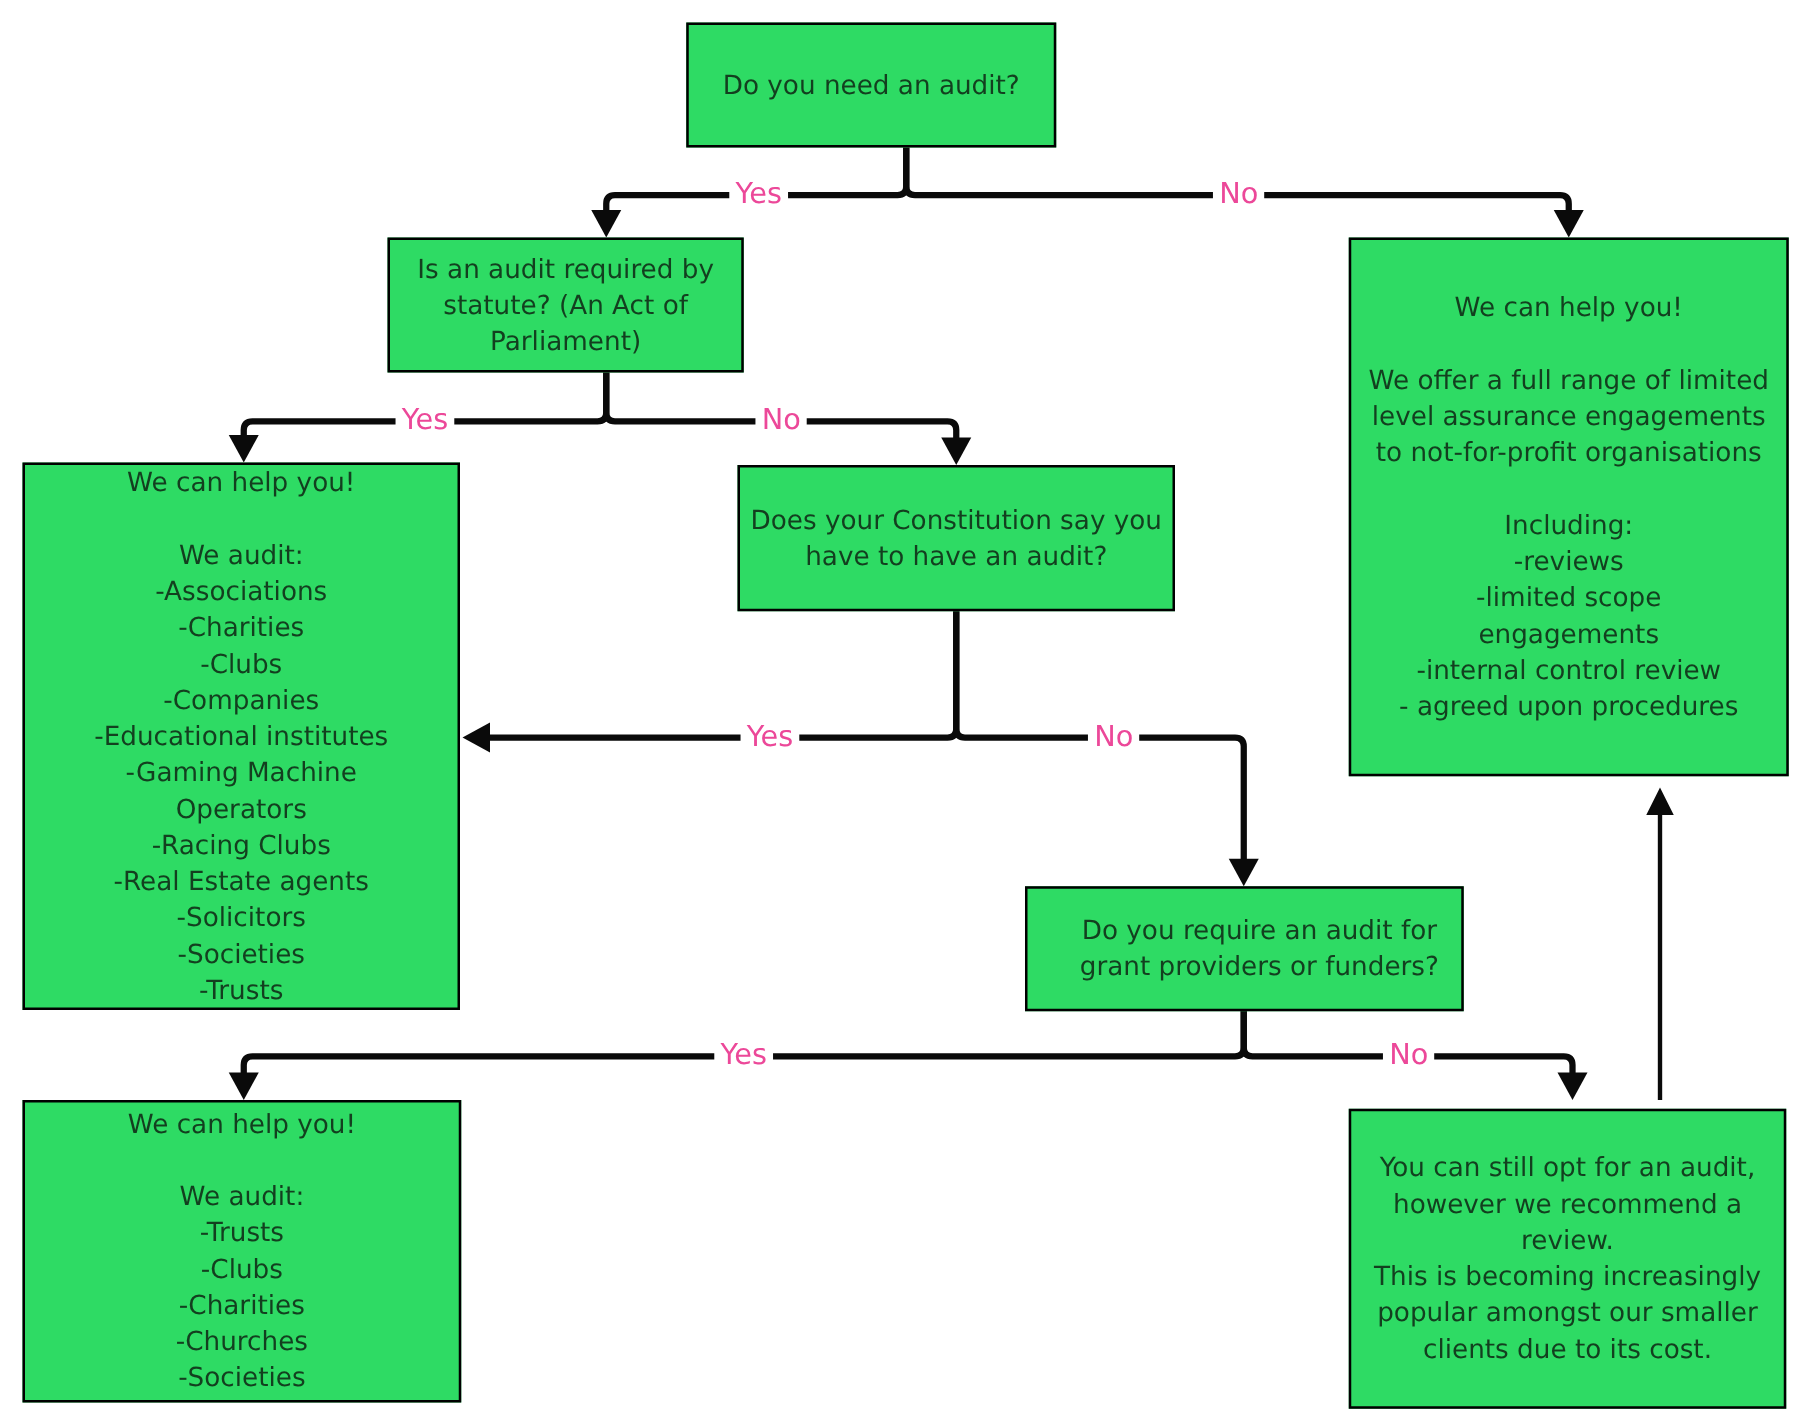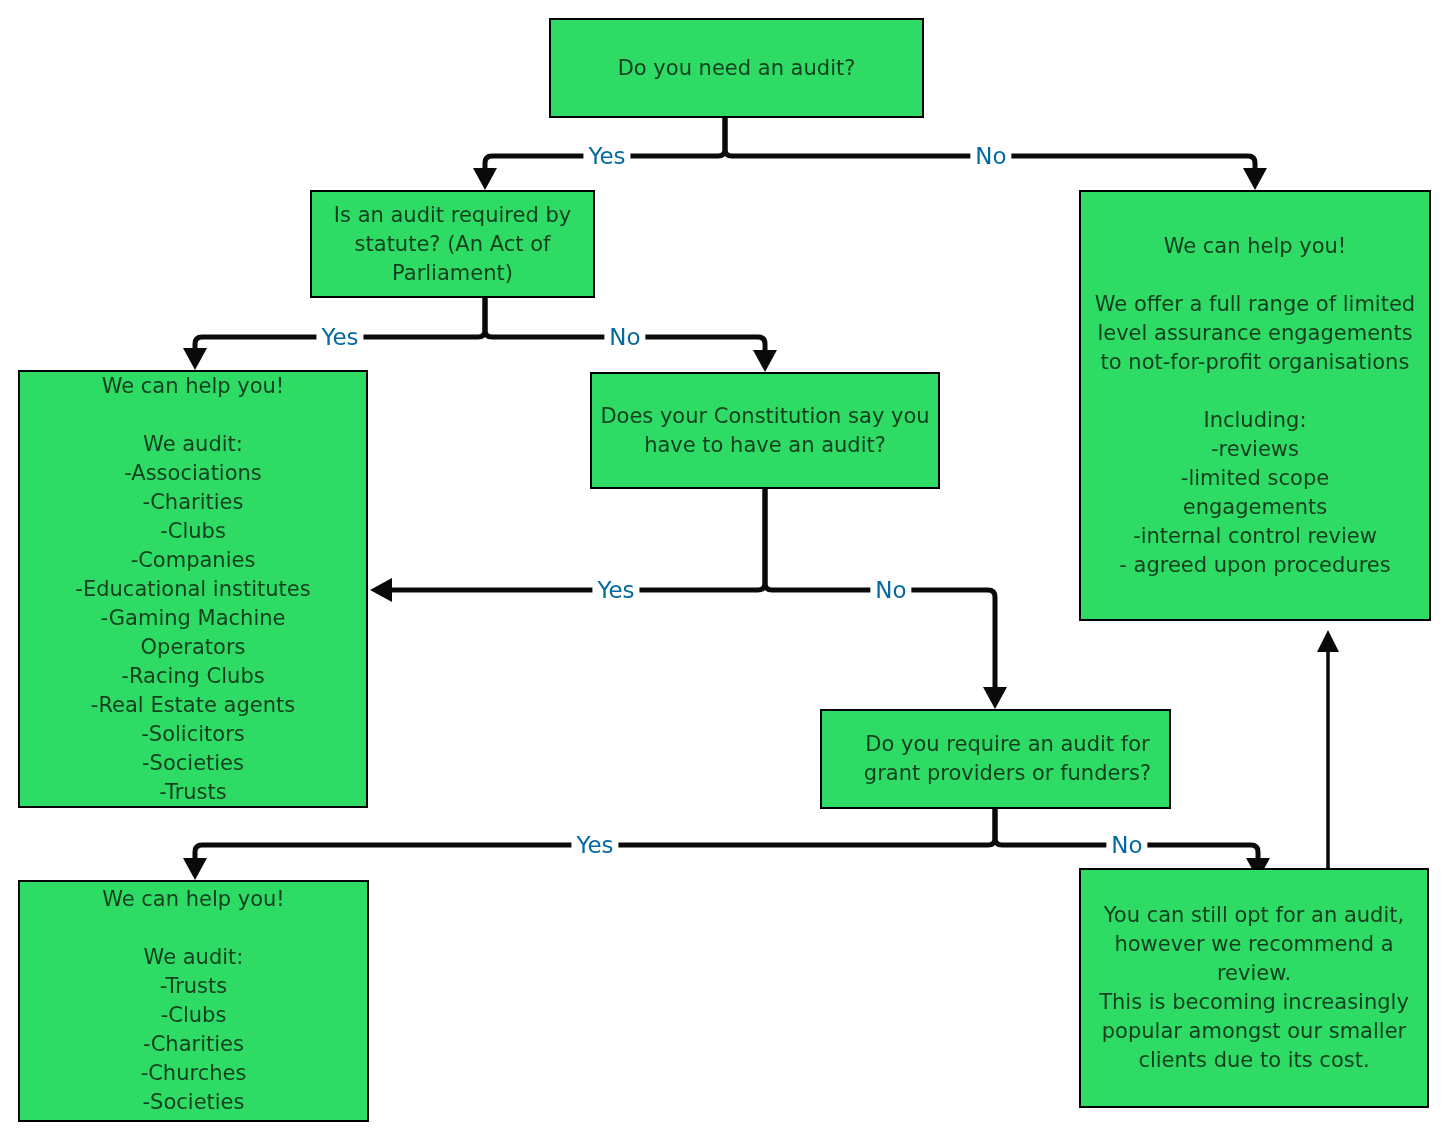--- a/index.html
+++ b/index.html
@@ -38,21 +38,21 @@
     font-size: 21px;
     line-height: 29px;
     color: #133f1f;
     padding: 2px 4px;
     width: 100%;
   }
   .edge-label {
     position: absolute;
     transform: translate(-50%, -50%);
     background: #ffffff;
-    color: #0369a1;
+    color: #ec4899;
     font-size: 23px;
     line-height: 25px;
     padding: 0 5px;
     z-index: 3;
     white-space: nowrap;
   }
   .conn {
     fill: none;
     stroke: #0a0a0a;
     stroke-width: 5;
@@ -95,21 +95,21 @@
     <path class="conn" d="M995,808 V838 Q995,845 988,845 H202 Q195,845 195,852 V862"></path>
     <polygon class="arrowhead" points="195,880 183,858 207,858"></polygon>
 
     <path class="conn" d="M995,808 V838 Q995,845 1002,845 H1251 Q1258,845 1258,852 V862"></path>
     <polygon class="arrowhead" points="1258,880 1246,858 1270,858"></polygon>
 
     <path class="conn-thin" d="M1328,880 V650"></path>
     <polygon class="arrowhead" points="1328,630 1317,652 1339,652"></polygon>
   </svg>
 
-  <div class="node" style="left:549px; top:18px; width:375px; height:100px;justify-content:center;">
+  <div class="node" style="left:549px; top:18px; width:296px; height:100px;justify-content:center;">
     <div class="node-text">Do you need an audit?</div>
   </div>
 
   <div class="node" style="left:310px; top:190px; width:285px; height:108px;">
     <div class="node-text">Is an audit required by statute? (An Act of Parliament)</div>
   </div>
 
   <div class="node" style="left:18px; top:370px; width:350px; height:438px;">
     <div class="node-text">We can help you!
 
@@ -153,21 +153,21 @@
     <div class="node-text">We can help you!
 
 We audit:
 -Trusts
 -Clubs
 -Charities
 -Churches
 -Societies</div>
   </div>
 
-  <div class="node" style="left:1079px; top:868px; width:350px; height:240px;">
+  <div class="node" style="left:1079px; top:887px; width:350px; height:240px;">
     <div class="node-text">You can still opt for an audit, however we recommend a review.
 This is becoming increasingly popular amongst our smaller clients due to its cost.</div>
   </div>
 
   <span class="edge-label" style="left:607px; top:156px;">Yes</span>
   <span class="edge-label" style="left:991px; top:156px;">No</span>
   <span class="edge-label" style="left:340px; top:337px;">Yes</span>
   <span class="edge-label" style="left:625px; top:337px;">No</span>
   <span class="edge-label" style="left:616px; top:590px;">Yes</span>
   <span class="edge-label" style="left:891px; top:590px;">No</span>

